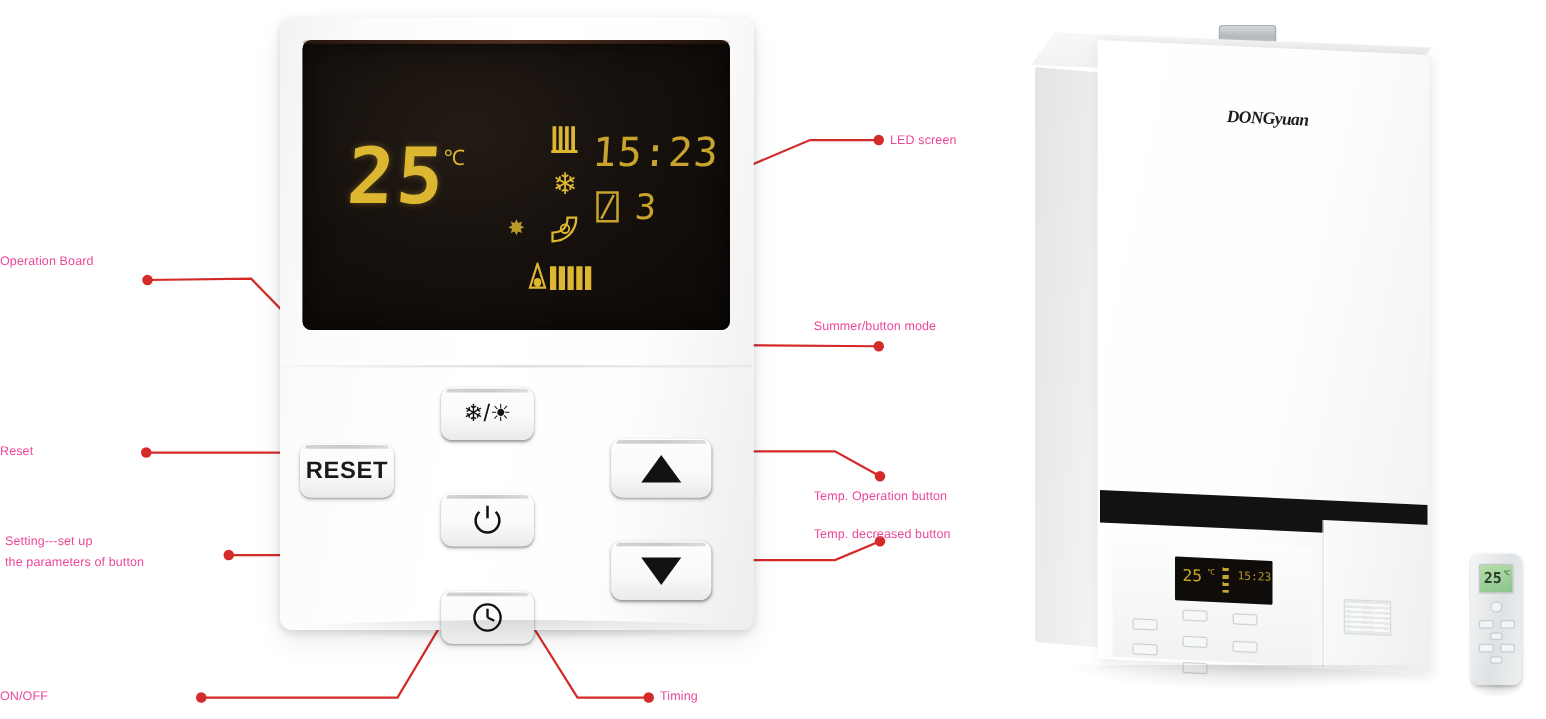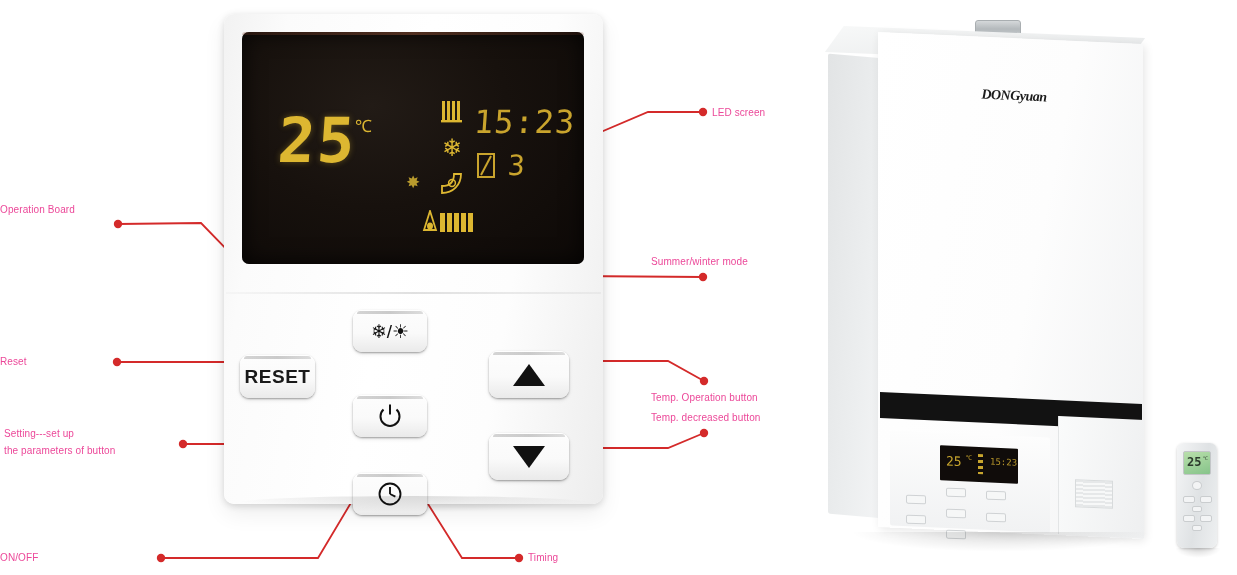--- a/index.html
+++ b/index.html
@@ -236,26 +236,26 @@
       <circle cx="704" cy="433" r="4.2"></circle>
       <circle cx="161" cy="558" r="4.2"></circle>
       <circle cx="519" cy="558" r="4.2"></circle>
     </g>
   </svg>
 
   <div class="label" style="left:712px; top:104px;">LED screen</div>
 
   <div class="label r" style="left:0px; top:201px; width:110px;">Operation Board</div>
 
-  <div class="label" style="left:651px; top:253px;">Summer/winter mode</div>
+  <div class="label" style="left:651px; top:253px;">Summer/button mode</div>
 
   <div class="label r" style="left:0px; top:353px; width:109px;">Reset</div>
 
   <div class="label" style="left:651px; top:389px;">Temp. Operation button</div>
-  <div class="label" style="left:651px; top:409px;">Temp. decreased button</div>
+  <div class="label" style="left:651px; top:419px;">Temp. decreased button</div>
 
   <div class="label" style="left:4px; top:425px;text-align:center;">Setting---set up</div>
   <div class="label" style="left:4px; top:442px;">the parameters of button</div>
 
   <div class="label r" style="left:0px; top:549px; width:153px;">ON/OFF</div>
 
   <div class="label" style="left:528px; top:549px;">Timing</div>
 
   <div id="thermostat">
 

